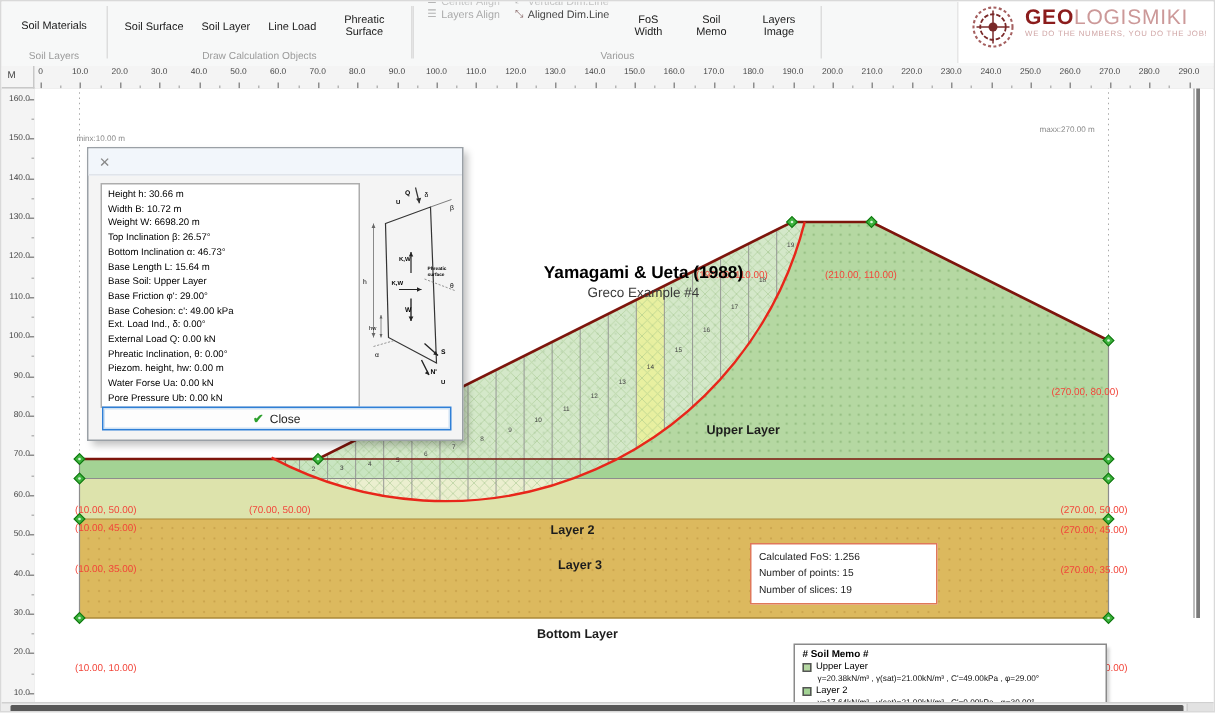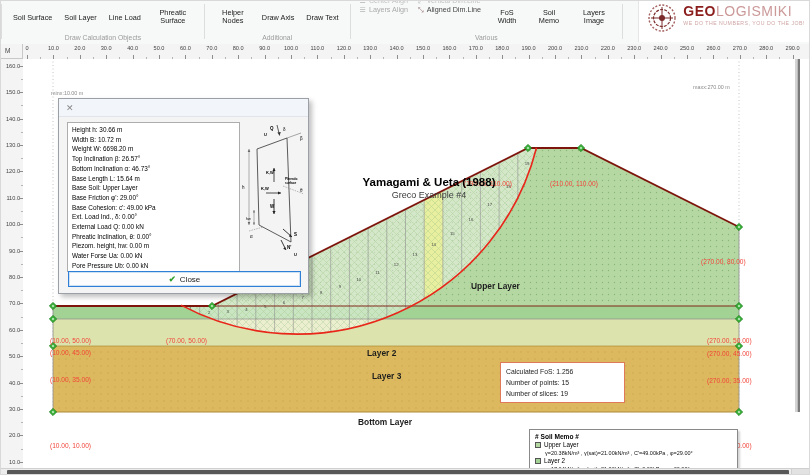--- a/index.html
+++ b/index.html
@@ -73,41 +73,39 @@
 
   svg text{font-family:"Liberation Sans", sans-serif;}
 </style>
 </head>
 <body>
 
 <div id="app">
 
   <div id="ribbon">
     <div class="rb-groups">
+      <div class="rb-group">
+        <div class="rb-btnrow">
+          <div class="rb-btn two" style="width:48px">Soil Materials</div>
+        </div>
+        <div class="rb-glabel">Soil Layers</div>
+      </div>
       <div class="rb-sep"></div>
 
       <div class="rb-group">
         <div class="rb-btnrow">
           <div class="rb-btn">Soil Surface</div>
           <div class="rb-btn">Soil Layer</div>
           <div class="rb-btn">Line Load</div>
           <div class="rb-btn two" style="width:40px">Phreatic Surface</div>
         </div>
         <div class="rb-glabel">Draw Calculation Objects</div>
       </div>
       <div class="rb-sep"></div>
 
-      <div class="rb-group">
-        <div class="rb-btnrow">
-          <div class="rb-btn two" style="width:34px">Helper Nodes</div>
-          <div class="rb-btn">Draw Axis</div>
-          <div class="rb-btn">Draw Text</div>
-        </div>
-        <div class="rb-glabel">Additional</div>
-      </div>
       <div class="rb-sep"></div>
 
       <div class="rb-group">
         <div class="rb-btnrow" style="gap:10px;">
           <div class="rb-gray-col">
             <div class="rb-mini clip">
               <span class="gicon">☰</span>
               <span>Center Align</span>
             </div>
             <div class="rb-mini">

